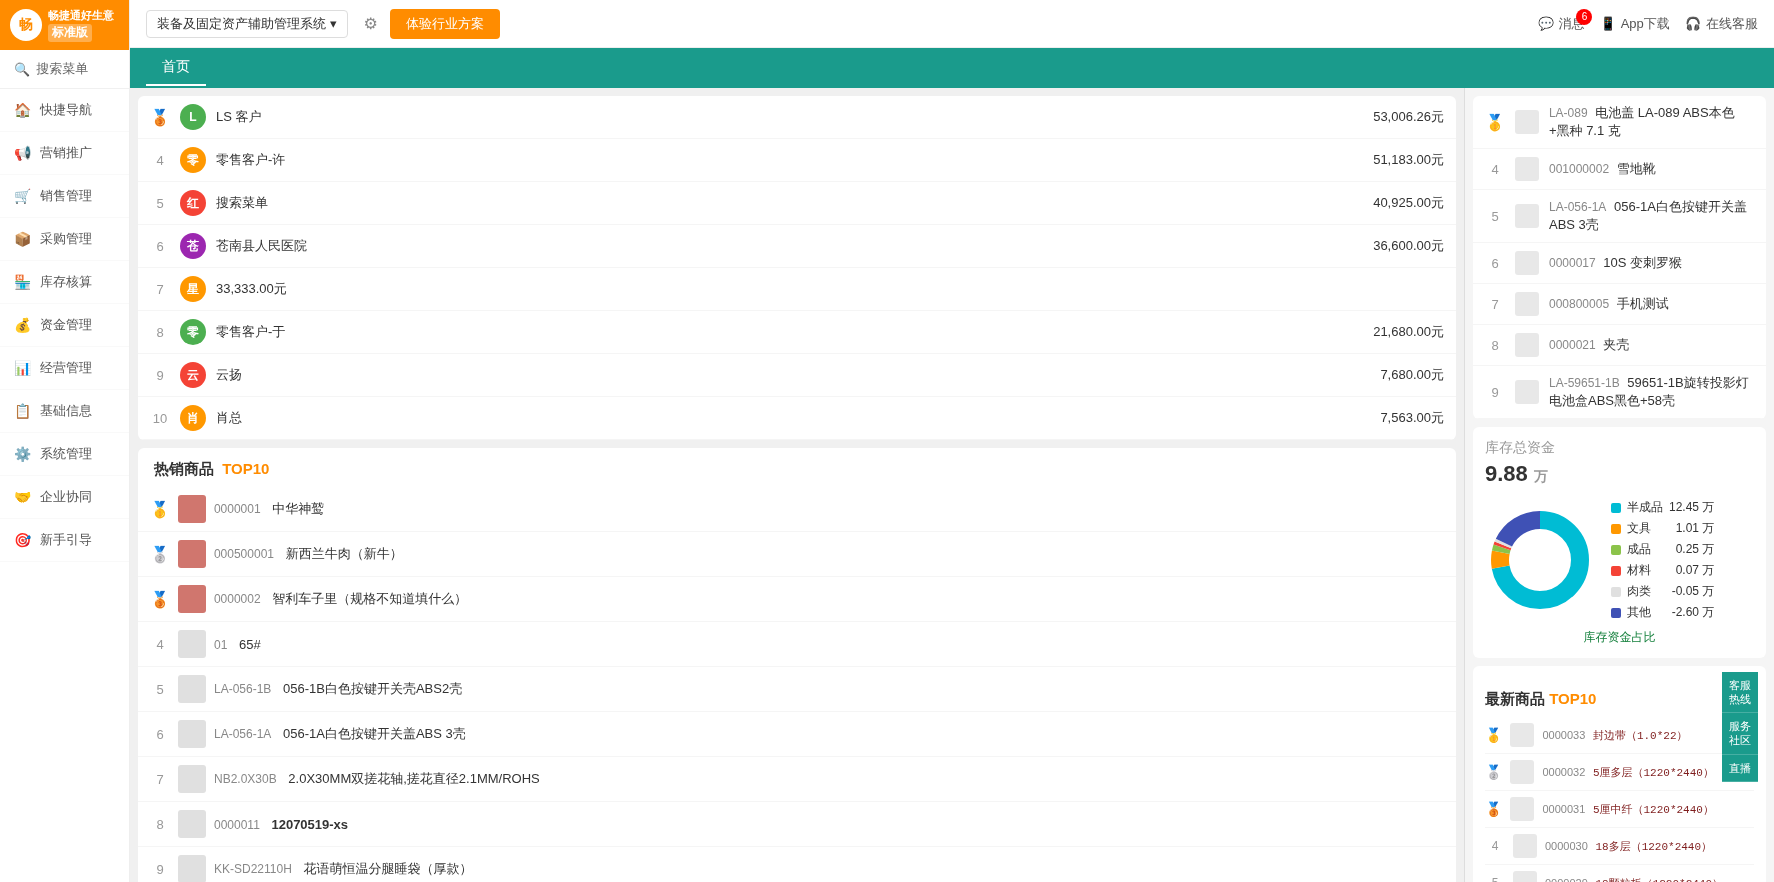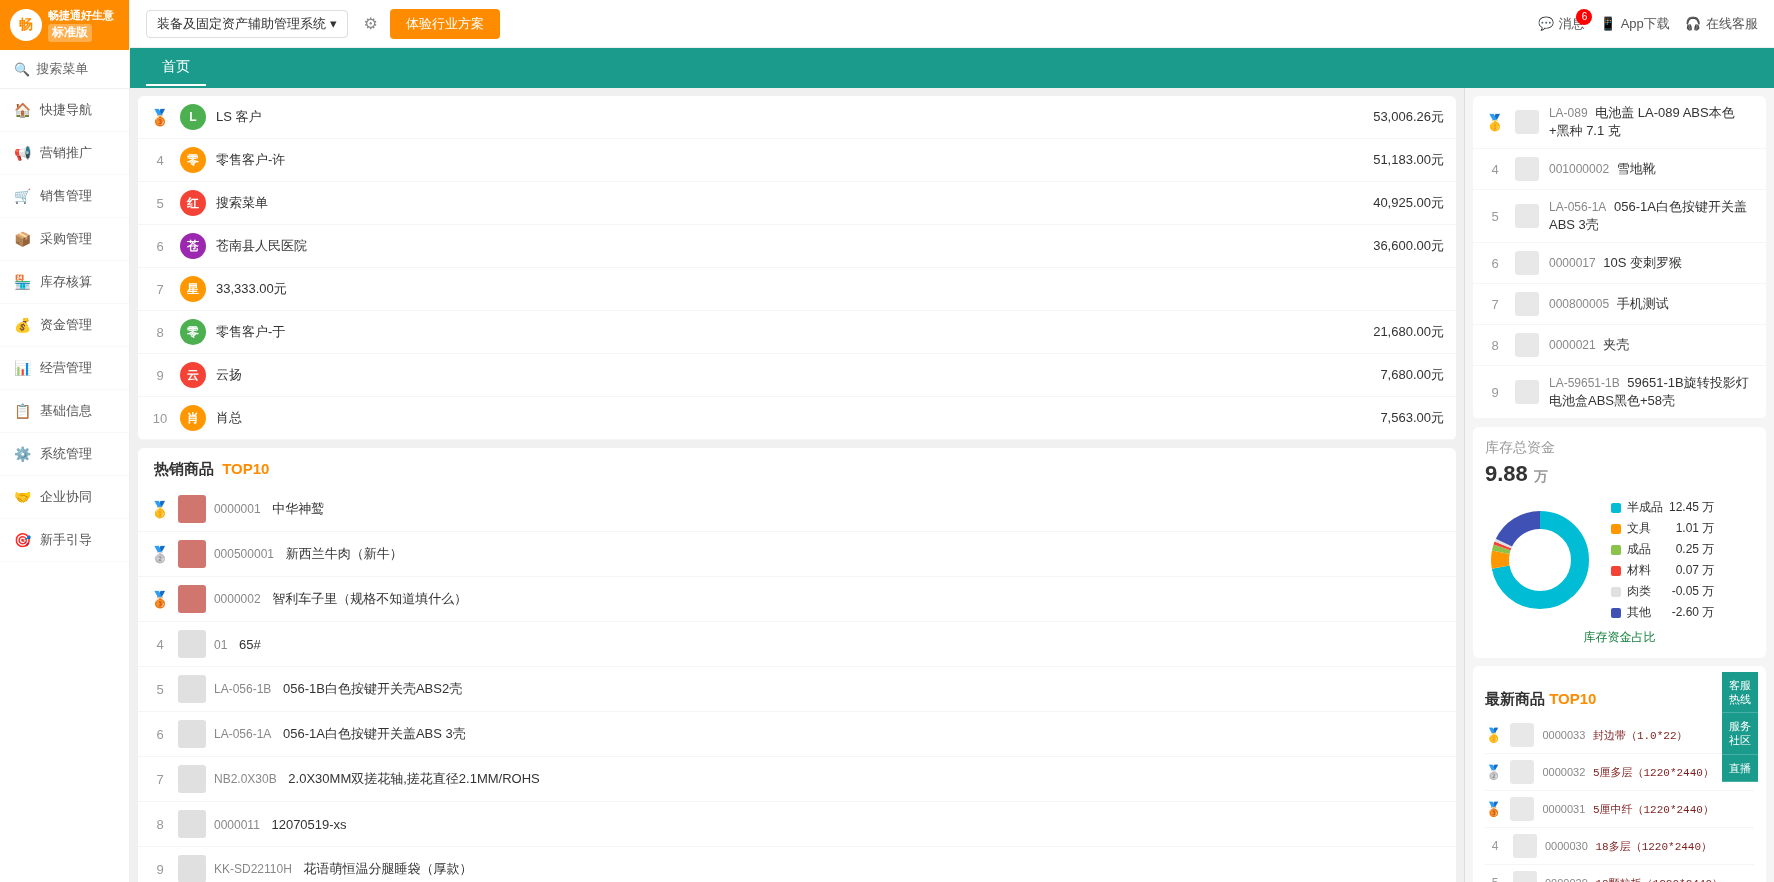--- a/index.html
+++ b/index.html
@@ -496,21 +496,21 @@
     <div class="product-info">
       <span class="product-code">NB2.0X30B</span>
       <span style="margin-left:8px;" class="product-name">2.0X30MM双搓花轴,搓花直径2.1MM/ROHS</span>
     </div>
   </div>
             <div class="product-row">
     <span class="rank-num">8</span>
     <div class="product-thumb" style="background:#e0e0e0"></div>
     <div class="product-info">
       <span class="product-code">0000011</span>
-      <span style="margin-left:8px;" class="product-name">12070519-xs</span>
+      <span style="margin-left:8px;font-weight:bold;" class="product-name">12070519-xs</span>
     </div>
   </div>
             <div class="product-row">
     <span class="rank-num">9</span>
     <div class="product-thumb" style="background:#e0e0e0"></div>
     <div class="product-info">
       <span class="product-code">KK-SD22110H</span>
       <span style="margin-left:8px;" class="product-name">花语萌恒温分腿睡袋（厚款）</span>
     </div>
   </div>

